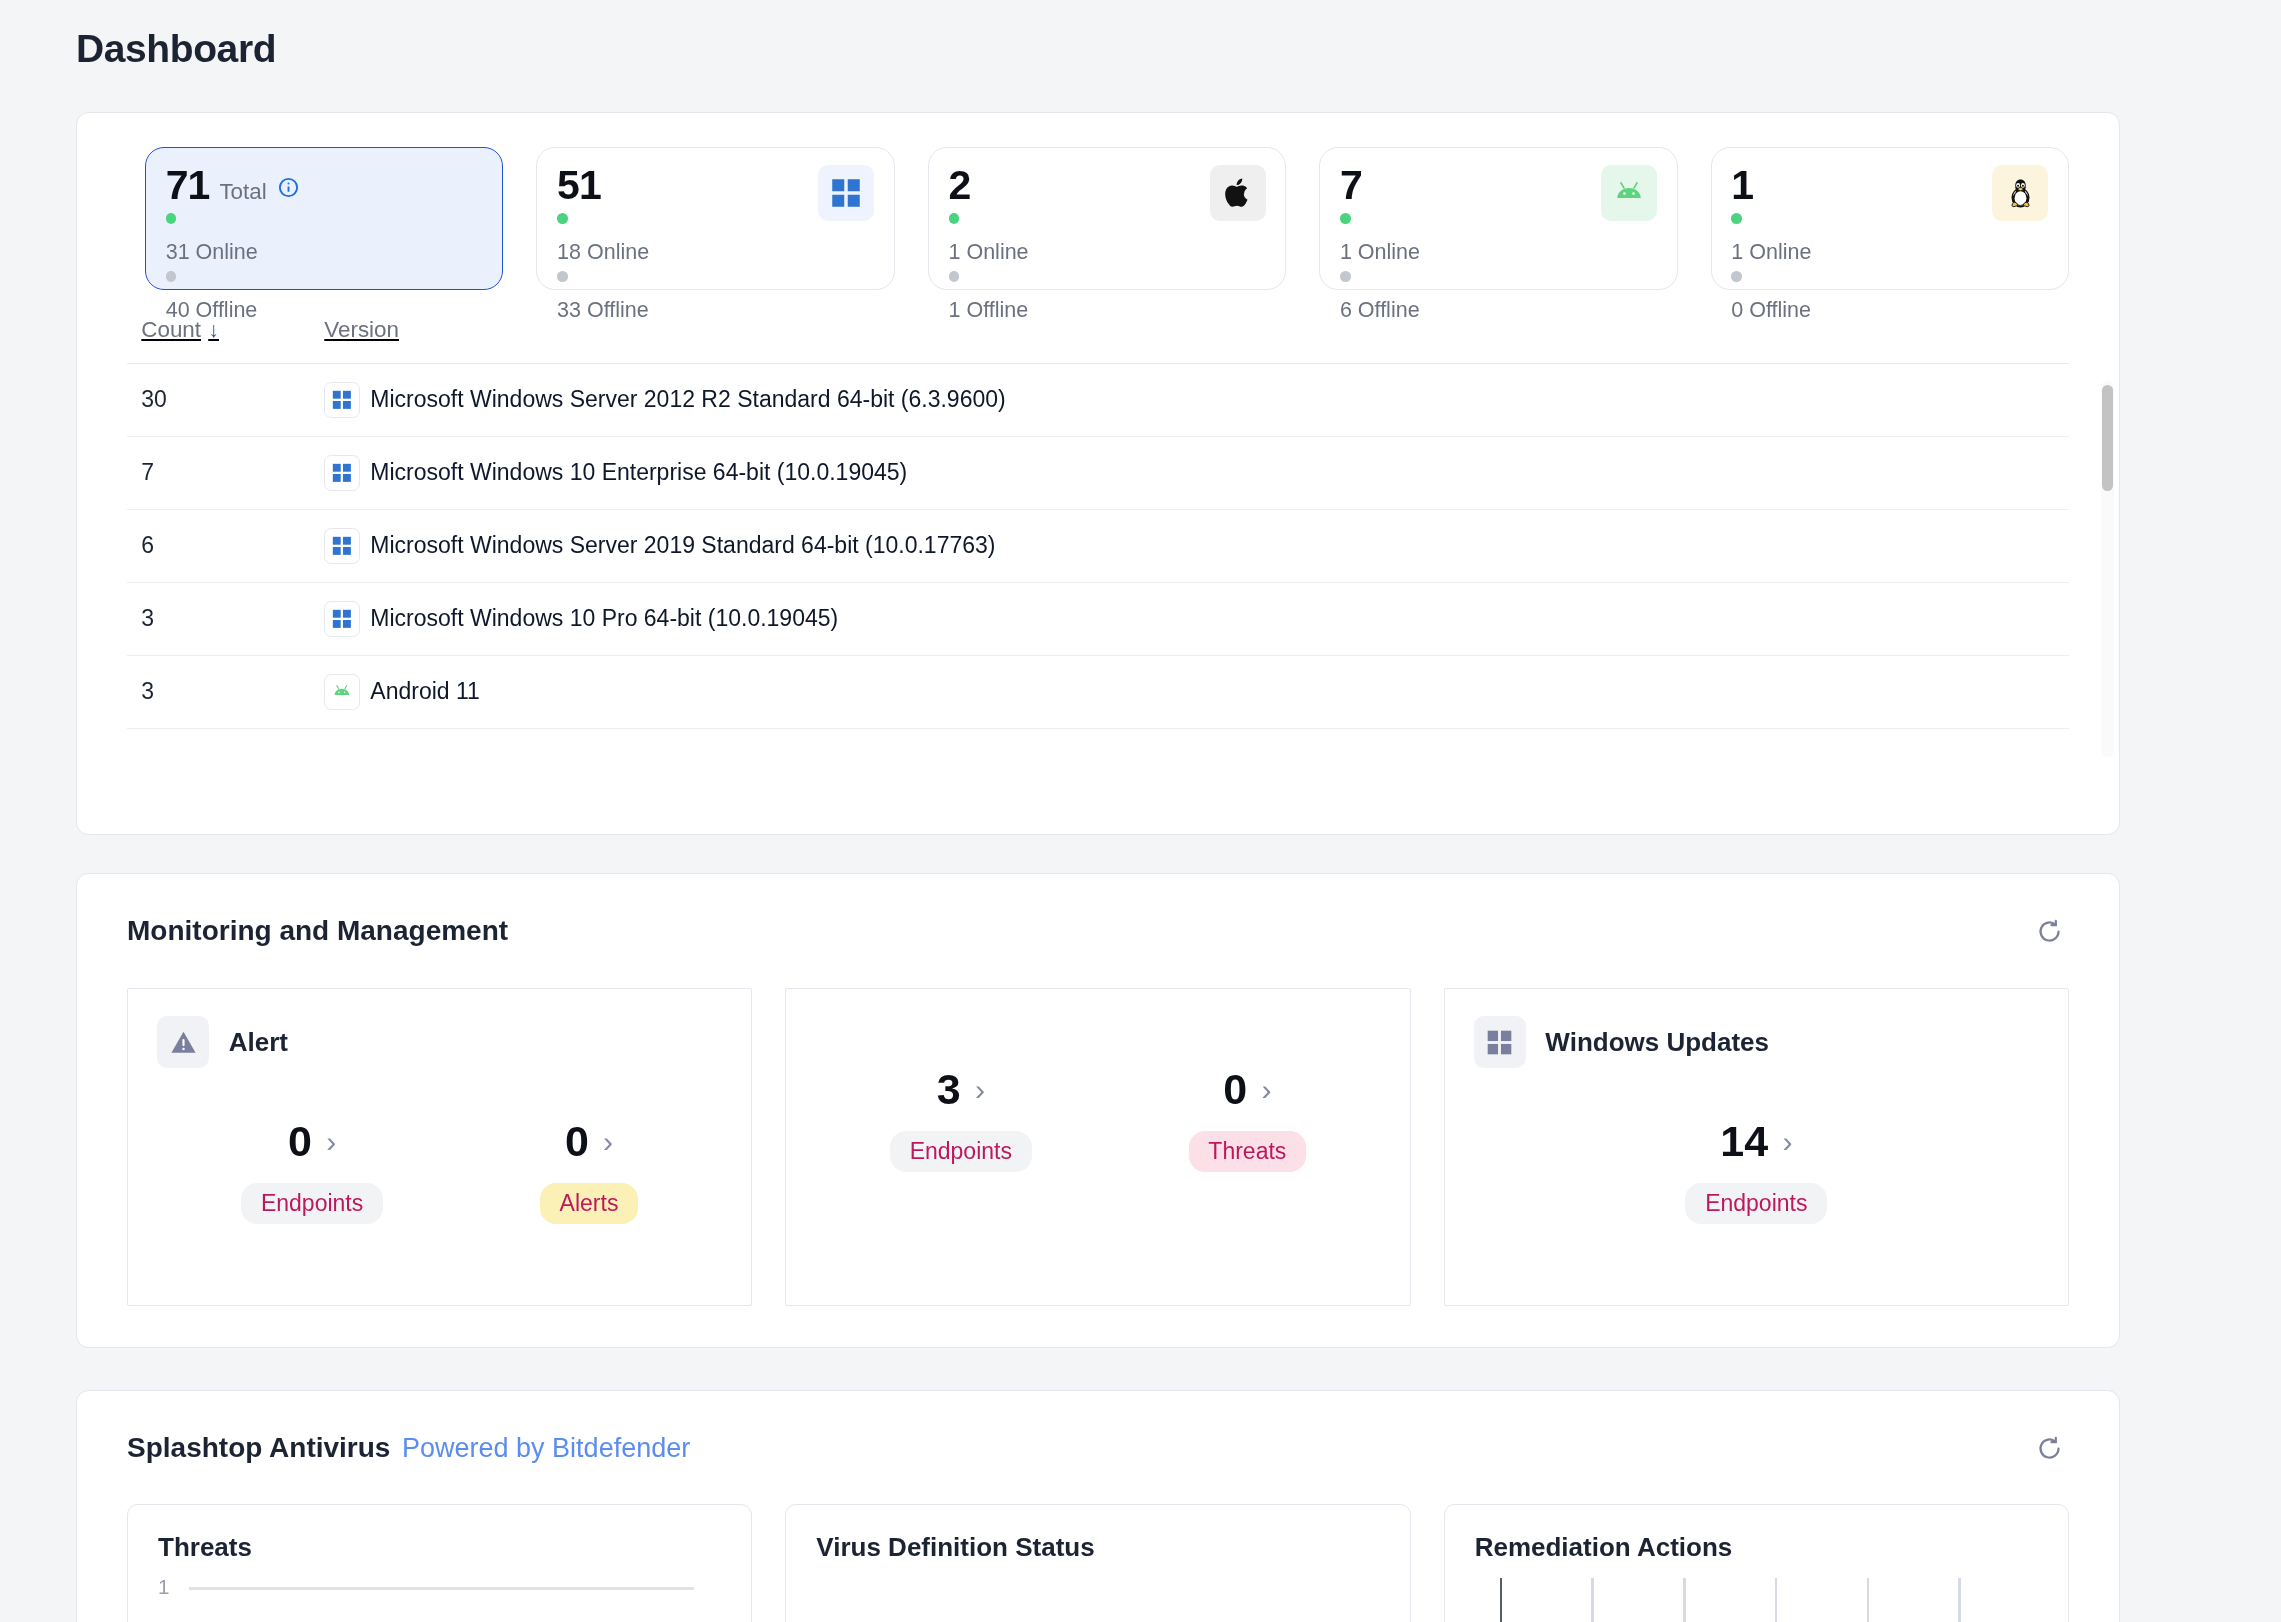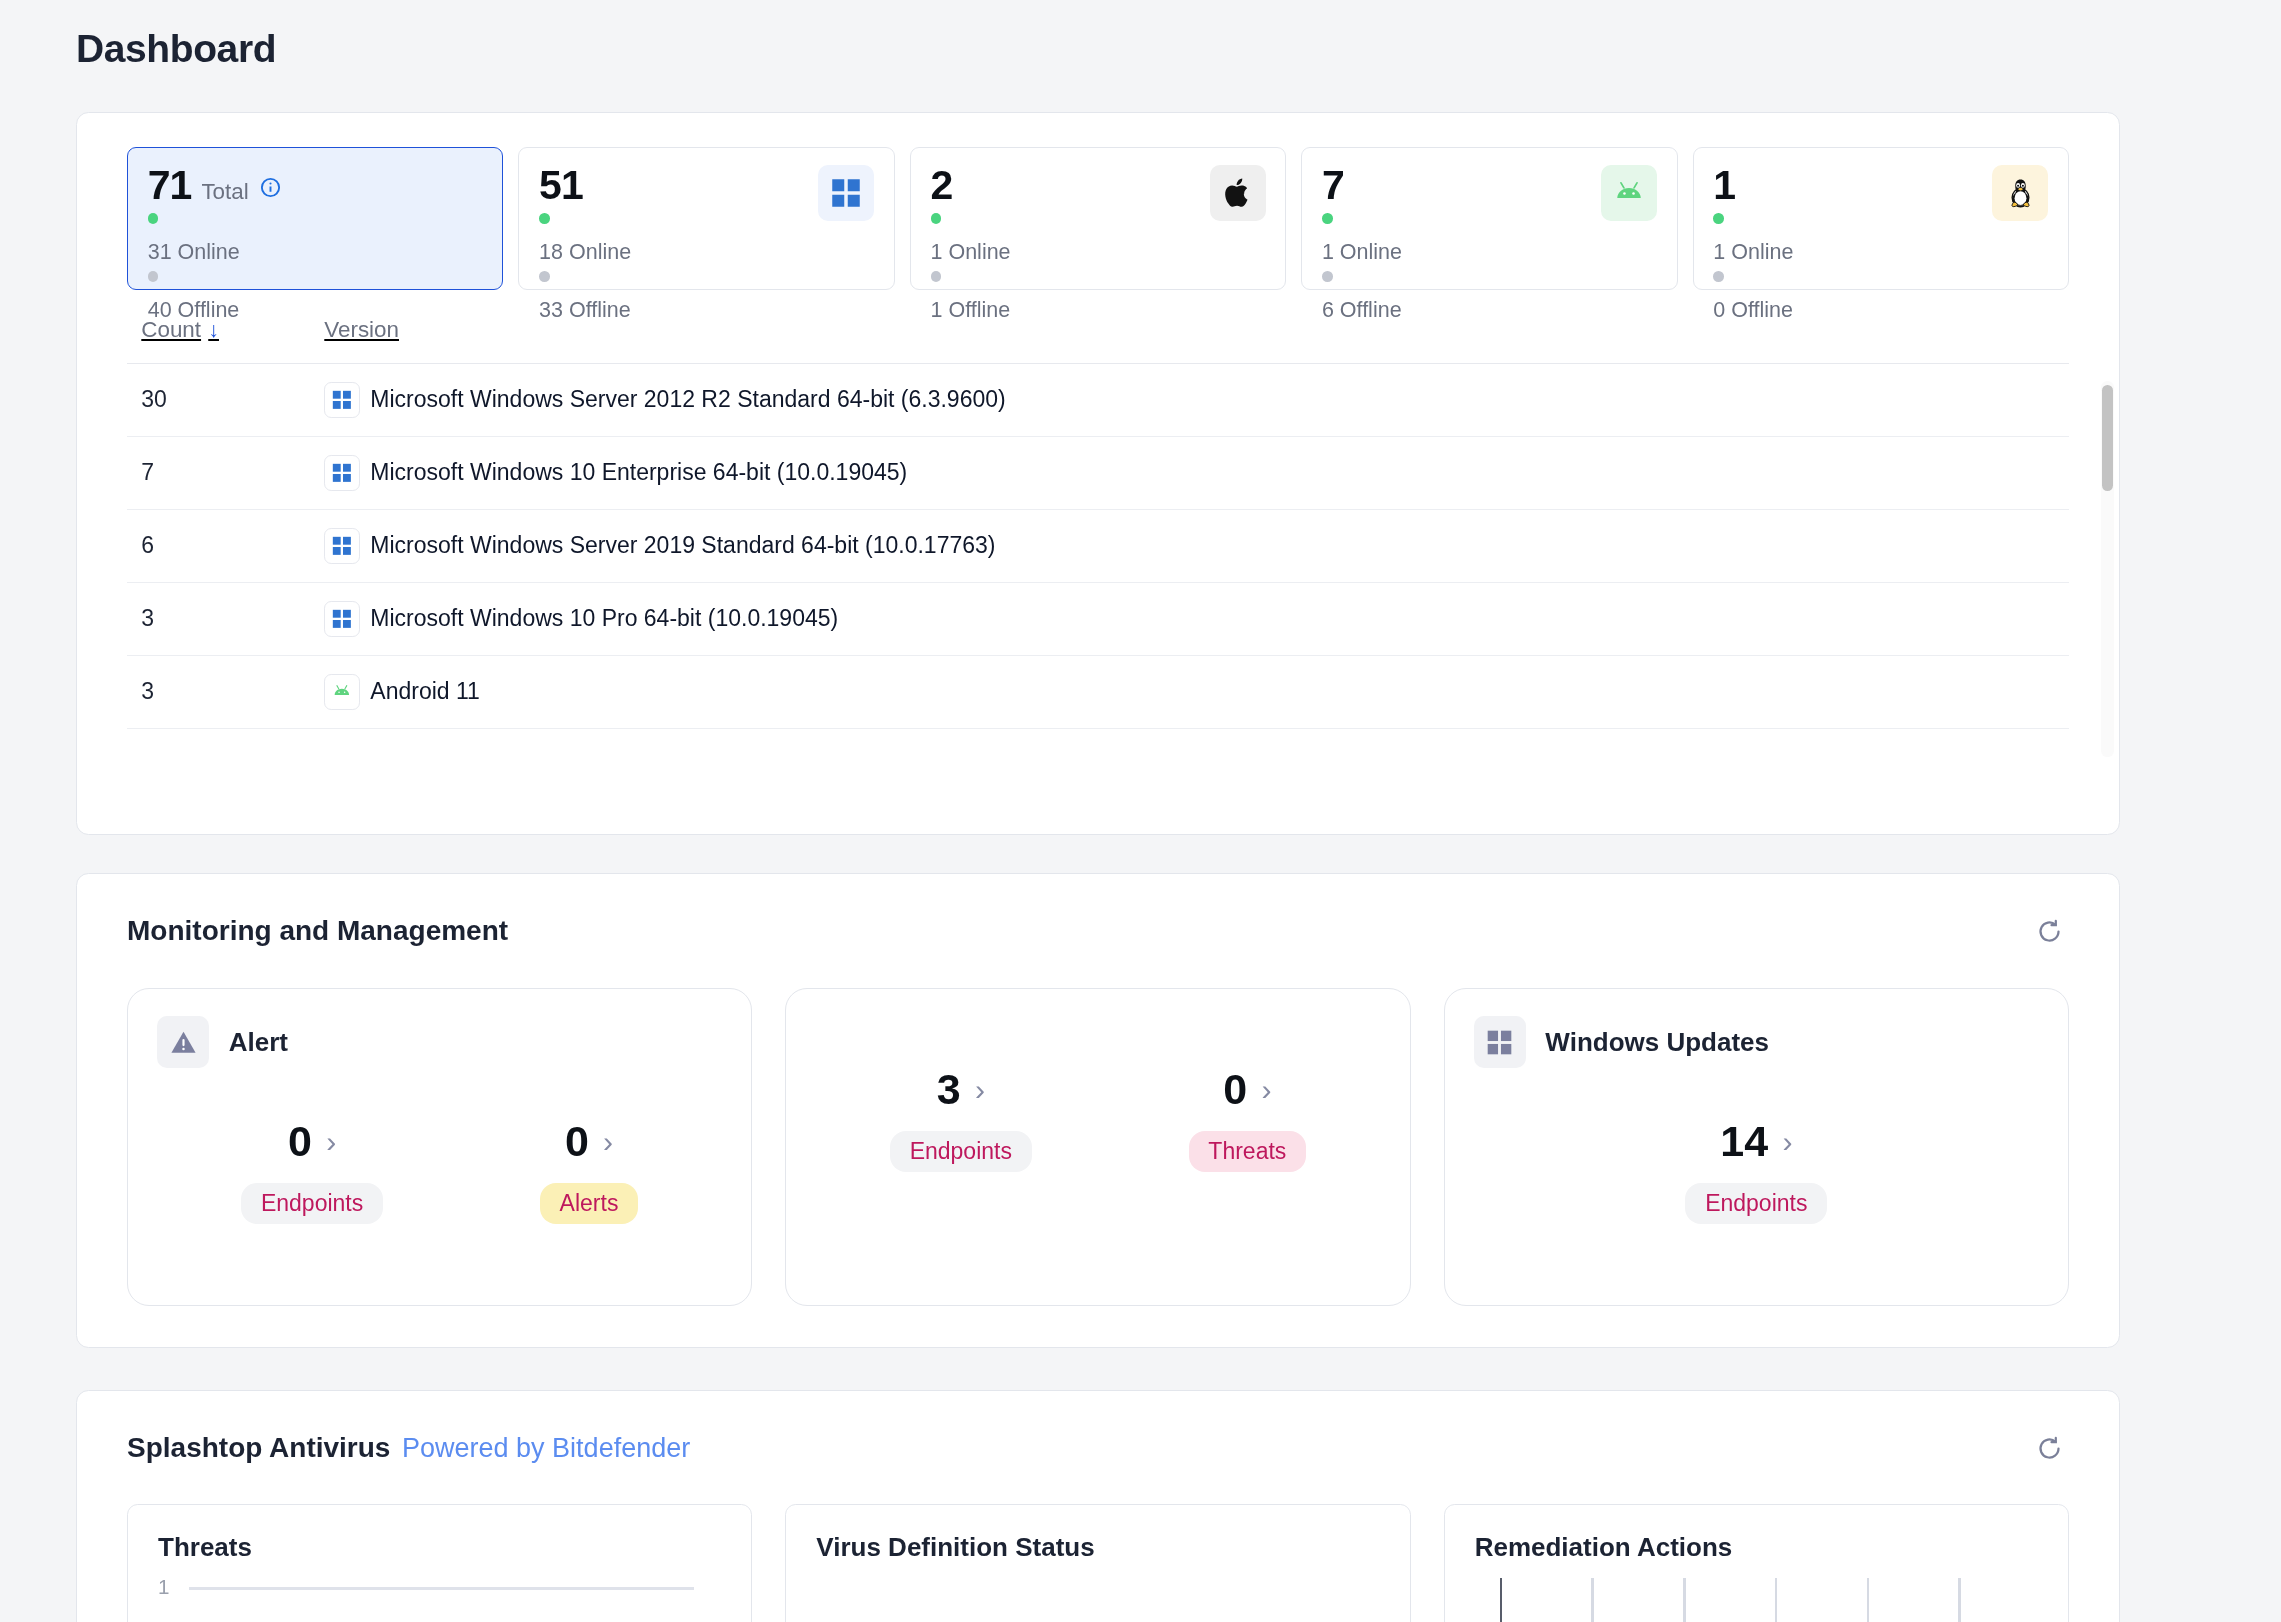--- a/index.html
+++ b/index.html
@@ -67,25 +67,26 @@
   
   .os-cards {
     display: flex;
     gap: 15px;
     padding: 34px 50px 0 50px;
   }
   .os-card {
     flex: 1;
     height: 143px;
     border: 0.9px solid #e3e6ec;
-    border-radius: 9px;
+    border-radius: 19px;
     background: #fff;
     padding: 16px 19.7px 0 19.7px;
     position: relative;
     cursor: pointer;
+    margin-left: 18px;
   }
   .os-card.selected {
     border: 1.8px solid #1f52d9;
     background: #eaf1fd;
   }
   .os-num-row { display: flex; align-items: baseline; gap: 9.9px; }
   .os-num {
     font-size: 41px;
     font-weight: bold;
     color: #0d1117;
@@ -166,21 +167,21 @@
   
   .mon-cards {
     display: flex;
     gap: 33px;
     padding: 39px 50px 0 50px;
   }
   .mon-card {
     flex: 1;
     height: 318px;
     border: 0.9px solid #e3e6ec;
-    border-radius: 22px;
+    border-radius: 2px;
     background: #fff;
     padding: 27px 29px;
   }
   .mon-head { display: flex; align-items: center; gap: 19.7px; }
   .mon-icon-box {
     width: 52px; height: 52px;
     background: #f1f2f5;
     border-radius: 9.9px;
     display: flex; align-items: center; justify-content: center;
     flex: none;

